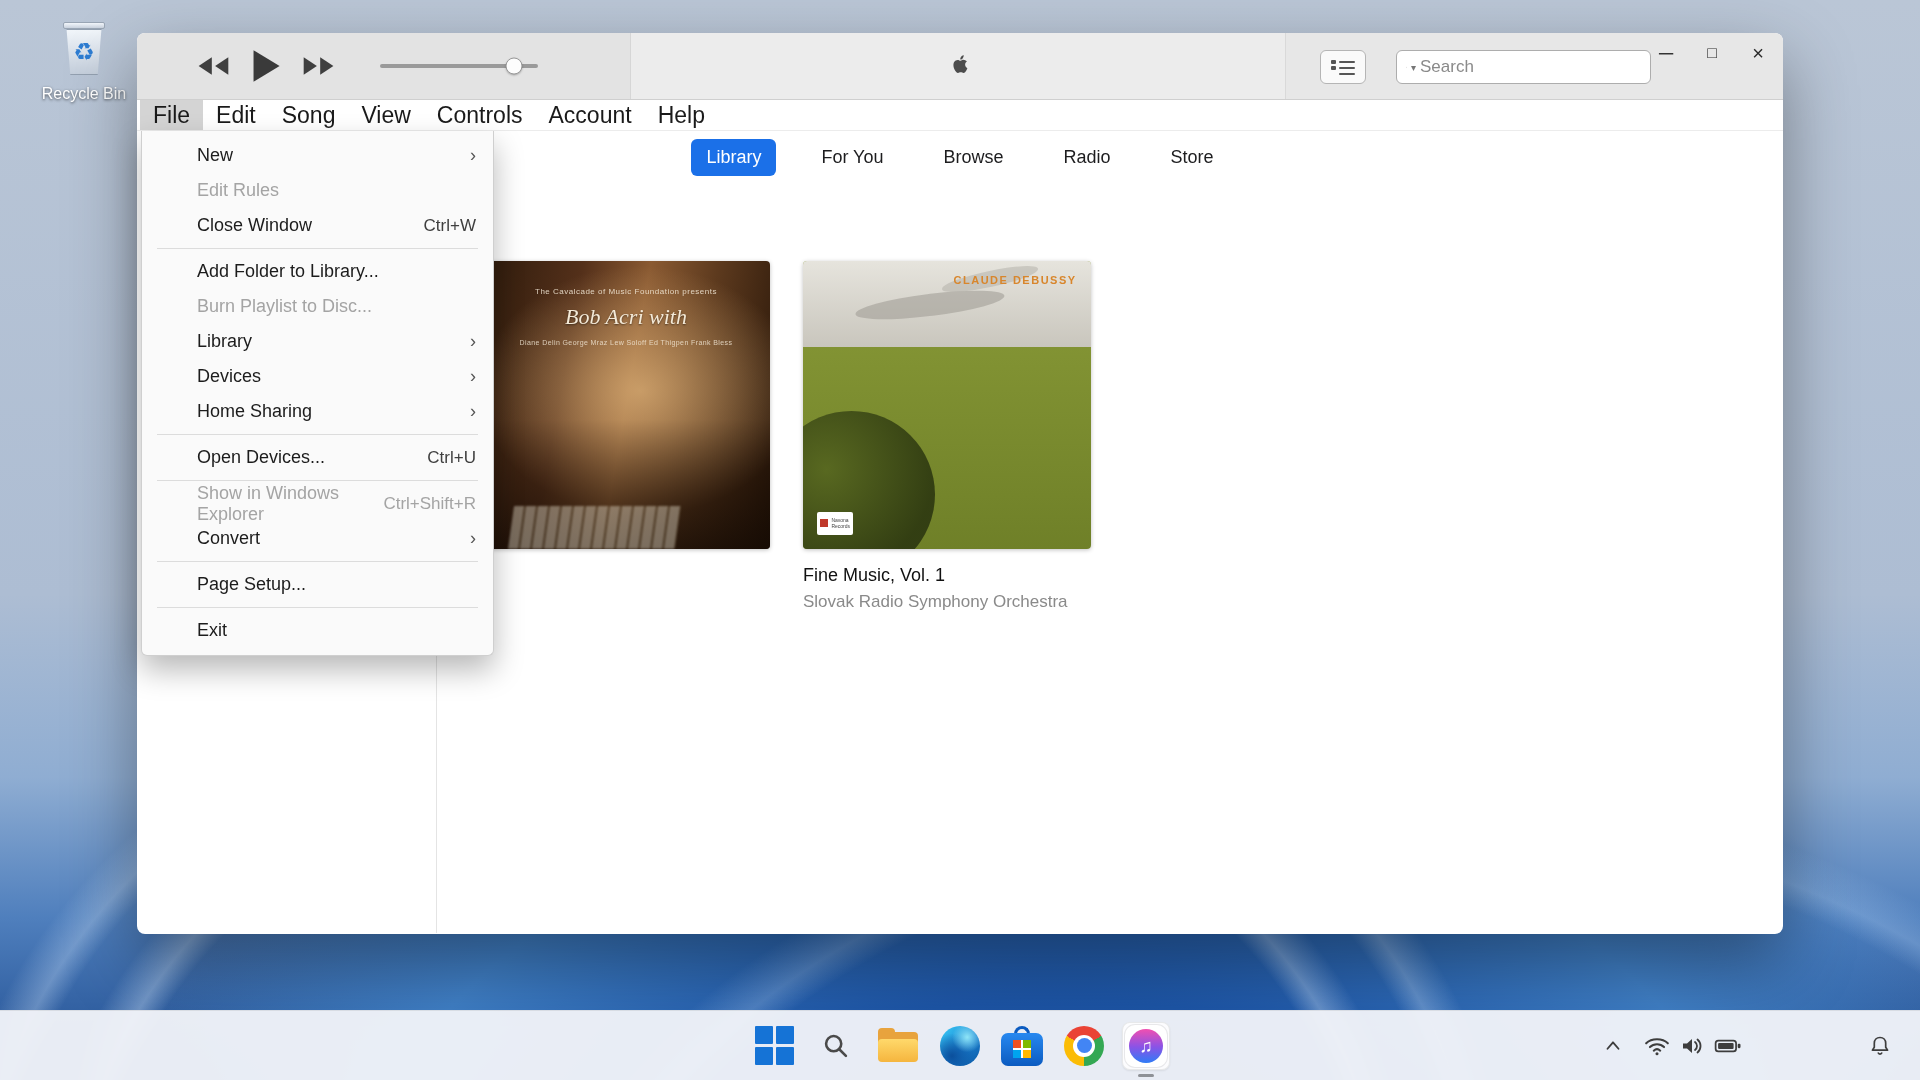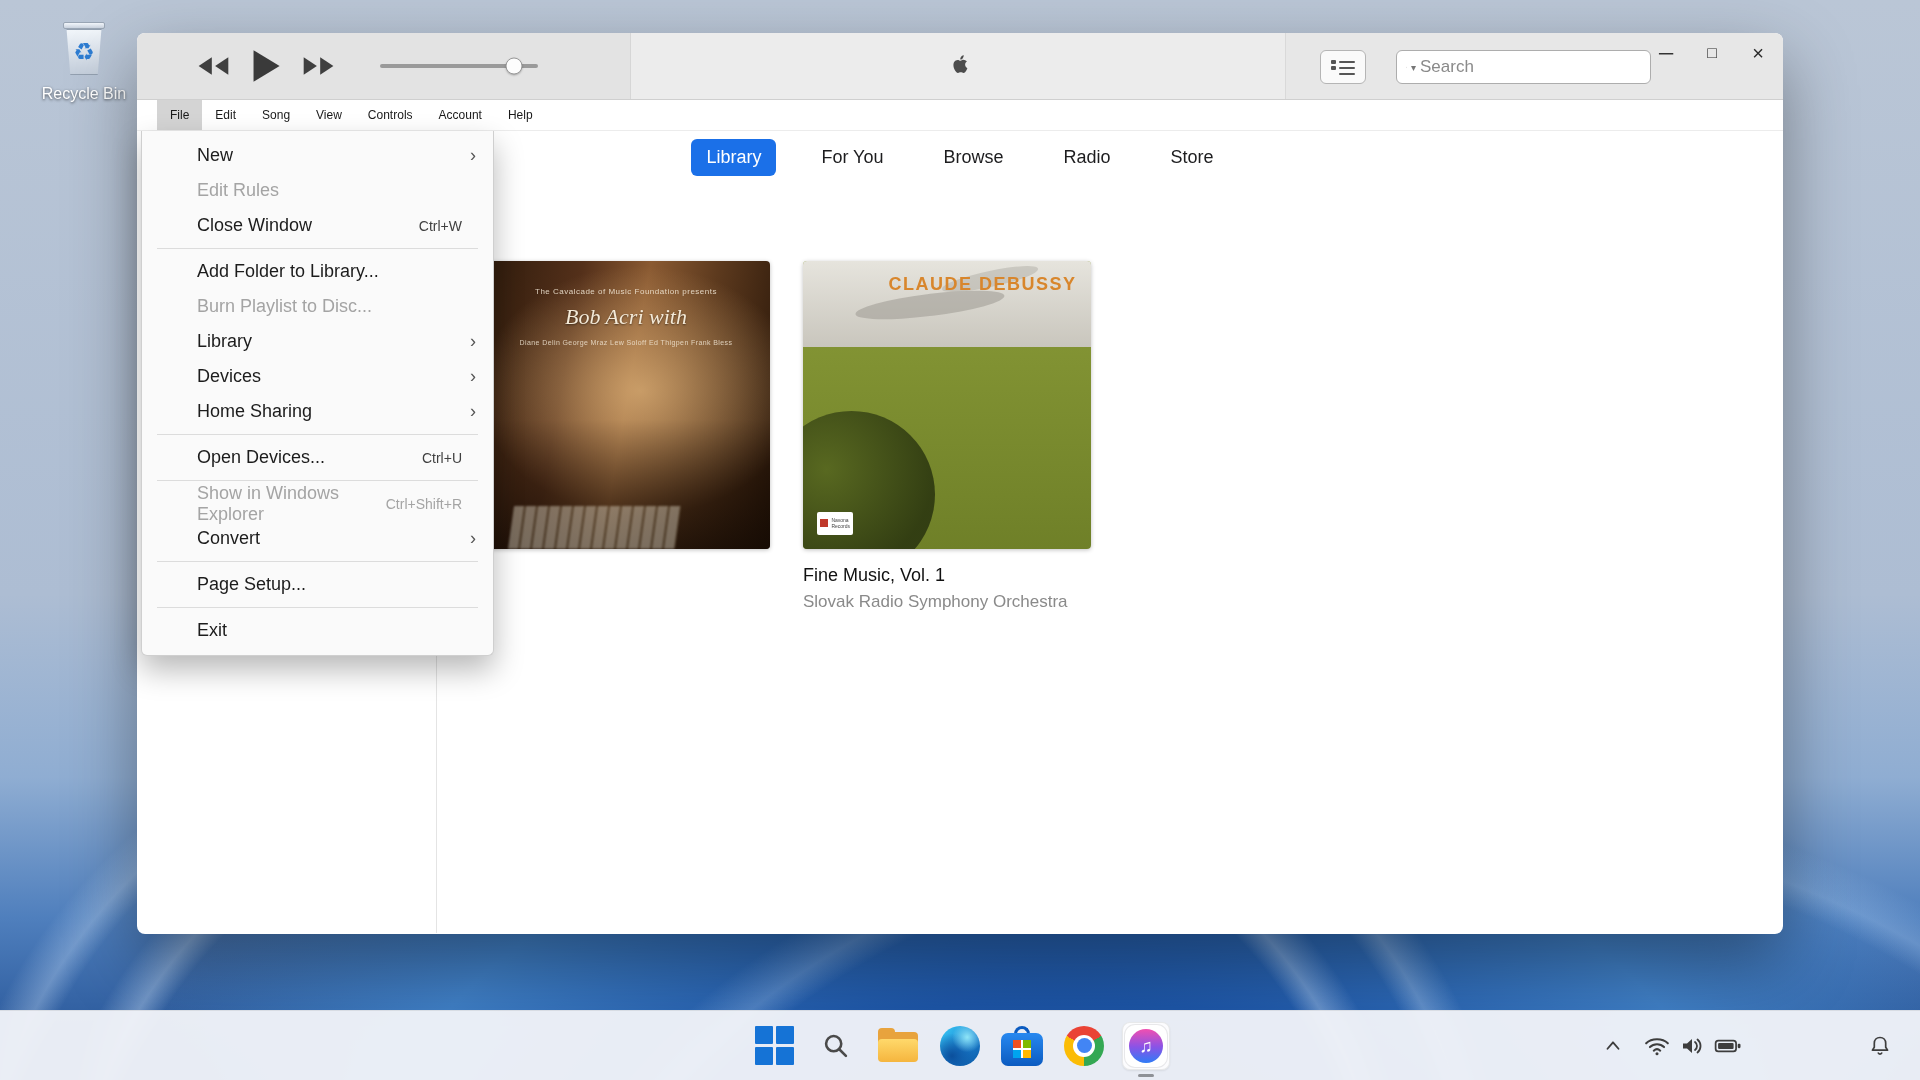--- a/index.html
+++ b/index.html
@@ -53,21 +53,21 @@
     border:1px solid #adadad; border-radius:6px; display:flex; align-items:center; padding:0 9px; gap:4px; }
   .search-chevron { font-size:10px; color:#777; }
   .search-field input { flex:1; border:none; outline:none; font-size:17px; color:#222; background:transparent; font-family:inherit; }
   .search-field input::placeholder { color:#8a8a8a; }
 
   .win-controls { position:absolute; top:8px; right:14px; display:flex; gap:24px; color:#2b2b2b; }
   .wc { width:22px; text-align:center; font-size:20px; line-height:24px; cursor:default; }
   .wc.max { font-size:16px; }
 
   
-  .menubar { height:31px; background:#fff; border-bottom:1px solid #ececec; display:flex; padding-left:20px; font-size:12px; color:#1a1a1a; }
+  .menubar { height:31px; background:#fff; border-bottom:1px solid #ececec; display:flex; padding-left:3px; font-size:23px; color:#1a1a1a; }
   .menu-item { display:flex; align-items:center; padding:0 13px; }
   .menu-item.active { background:#d4d4d4; }
 
   
   .navrow { height:52px; display:flex; align-items:center; justify-content:center; gap:30px; font-size:18px; position:relative; background:#fff; }
   .tab { color:#1d1d1f; padding:8px 15px; border-radius:6px; }
   .tab.active { background:#1b70e8; color:#fff; }
 
   .sidebar-divider { position:absolute; left:299px; top:150px; bottom:1px; width:1px; background:#e4e4e4; }
 
@@ -87,39 +87,39 @@
   .acri-line1 { font-size:8px; letter-spacing:.5px; opacity:.85; }
   .acri-line2 { font-family:"Liberation Serif",serif; font-style:italic; font-size:22px; margin-top:8px; text-shadow:0 1px 2px rgba(0,0,0,.5); }
   .acri-line3 { font-size:7px; margin-top:9px; opacity:.8; letter-spacing:.4px; padding:0 18px; }
 
   .cover-debussy { background:linear-gradient(#8a9b38,#6f8028); }
   .deb-photo { position:absolute; top:0; left:0; width:100%; height:30%; background:linear-gradient(#e6e4dd,#c9c6bd); }
   .deb-spoon { position:absolute; top:38%; left:18%; width:52%; height:26%; background:rgba(156,153,145,.55); border-radius:50%; transform:rotate(-7deg); }
   .deb-spoon2 { position:absolute; top:12%; left:48%; width:34%; height:18%; background:rgba(176,173,165,.5); border-radius:50%; transform:rotate(-12deg); }
   .deb-bell { position:absolute; left:-12%; bottom:-10%; width:58%; height:58%; border-radius:50%;
       background:radial-gradient(circle at 35% 35%, #55651f, #2c3710 70%); opacity:.9; }
-  .deb-composer { position:absolute; top:4.5%; right:5%; color:#d8862c; font-weight:bold; font-size:18px; letter-spacing:1.5px; }
+  .deb-composer { position:absolute; top:4.5%; right:5%; color:#d8862c; font-weight:bold; font-size:11px; letter-spacing:1.5px; }
   .deb-main { position:absolute; top:34%; width:100%; text-align:center; color:#fff; }
   .deb-artist { font-family:"Liberation Serif",serif; font-size:35px; letter-spacing:2px; line-height:1.05; text-shadow:0 1px 2px rgba(0,0,0,.25); }
   .deb-album { margin-top:7px; color:#ecc94f; font-weight:bold; font-size:15px; letter-spacing:2px; }
   .deb-small { margin-top:12px; font-size:9px; letter-spacing:1px; line-height:1.7; color:#f2f2e9; }
   .deb-logo { position:absolute; left:5%; bottom:5%; width:36px; height:23px; background:#fff; border-radius:2px; padding:3px; display:flex; gap:3px; align-items:center; }
   .deb-logo-mark { width:8px; height:8px; background:#c0392b; flex:none; }
   .deb-logo-text { font-size:5px; color:#444; line-height:1.2; }
 
   .album-caption { margin-top:16px; }
   .album-title { font-size:18px; color:#111; }
   .album-artist { font-size:17px; color:#8a8a8a; margin-top:6px; }
 
   
   .dropdown { position:absolute; left:4px; top:98px; width:353px; background:#fafafa;
     border:1px solid #cfcfcf; border-top:none; border-radius:0 0 6px 6px;
     box-shadow:0 14px 30px rgba(0,0,0,.28); padding:7px 0; z-index:60; font-size:18px; color:#1c1c1c; }
   .mi { display:flex; align-items:center; height:35px; padding:0 17px 0 55px; }
-  .mi-shortcut { margin-left:auto; margin-right:14px; color:#3f3f3f; font-size:14px; }
+  .mi-shortcut { margin-left:auto; color:#3f3f3f; font-size:17px; }
   .mi-chevron { margin-left:auto; color:#555; font-size:18px; }
   .mi.disabled .mi-label, .mi.disabled .mi-shortcut { color:#a4a4a4; }
   .menu-sep { height:1px; background:#dcdcdc; margin:5px 15px; }
 
   
   .taskbar { position:absolute; left:0; bottom:0; width:1920px; height:70px; background:rgba(240,243,248,.96);
     border-top:1px solid rgba(0,0,0,.07); }
   .tb-center { position:absolute; left:50%; top:0; height:100%; transform:translateX(-50%);
     display:flex; align-items:center; gap:14px; }
   .tb-icon { width:48px; height:48px; border-radius:8px; display:flex; align-items:center; justify-content:center; position:relative; }

